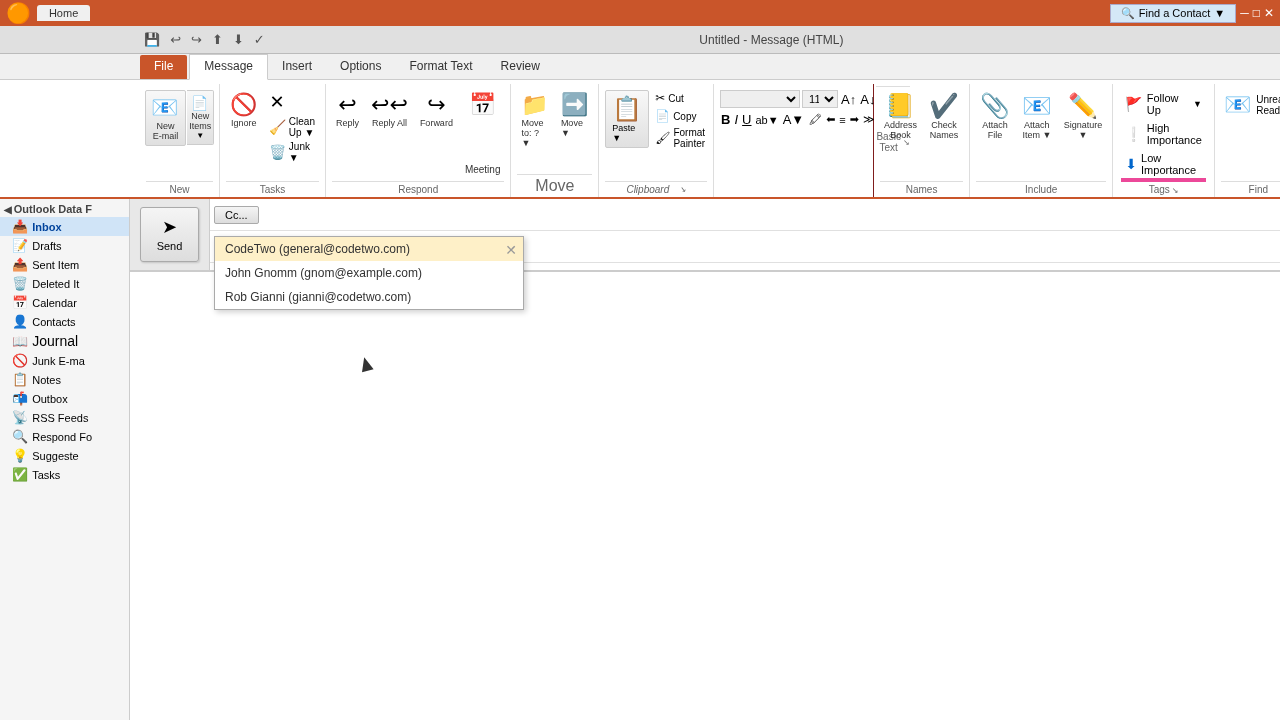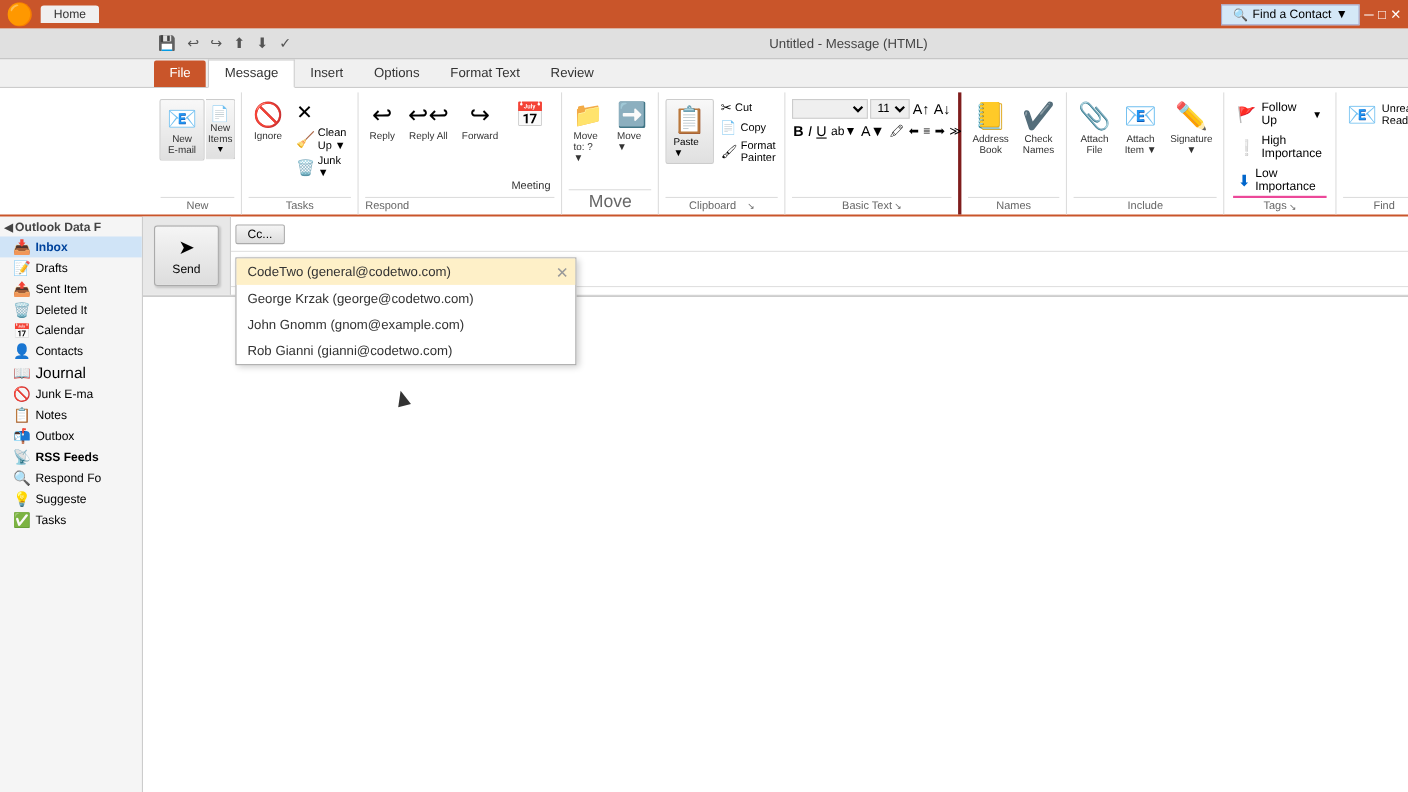--- a/index.html
+++ b/index.html
@@ -134,21 +134,21 @@
       </div>
       <div style="display:flex;flex-direction:column;align-items:center;cursor:pointer;padding:2px 4px;">
         <span style="font-size:22px;">↪</span>
         <span style="font-size:9px;color:#333;">Forward</span>
       </div>
       <div style="display:flex;flex-direction:column;align-items:center;cursor:pointer;padding:2px 4px;">
         <span style="font-size:22px;">📅</span>
         <span style="font-size:10px;color:#333;margin-top:46px;">Meeting</span>
       </div>
     </div>
-    <div style="font-size:10px;color:#666;border-top:1px solid #ddd;padding-top:2px;">Respond</div>
+    <div style="font-size:10px;color:#666;border-top:1px solid #ddd;text-align:center;padding-top:2px;">Respond</div>
   </div>
 
   <div style="display:flex;flex-direction:column;border-right:1px solid #ddd;padding:2px 6px;">
     <div style="display:flex;gap:4px;flex:1;align-items:flex-start;padding-top:4px;">
       <div style="display:flex;flex-direction:column;align-items:center;cursor:pointer;padding:2px 4px;">
         <span style="font-size:22px;">📁</span>
         <span style="font-size:9px;color:#333;">Move to: ? ▼</span>
       </div>
       <div style="display:flex;flex-direction:column;align-items:center;cursor:pointer;padding:2px 4px;">
         <span style="font-size:22px;">➡️</span>
@@ -172,27 +172,27 @@
         <div style="cursor:pointer;display:flex;align-items:center;gap:3px;padding:1px 2px;">
           <span>📄</span>
           <span style="font-size:10px;">Copy</span>
         </div>
         <div style="cursor:pointer;display:flex;align-items:center;gap:3px;padding:1px 2px;">
           <span>🖌</span>
           <span style="font-size:10px;">Format Painter</span>
         </div>
       </div>
     </div>
-    <div style="font-size:10px;color:#666;border-top:1px solid #ddd;padding-top:2px;display:flex;align-items:center;justify-content:center;gap:10px;">
+    <div style="font-size:10px;color:#666;border-top:1px solid #ddd;padding-top:2px;display:flex;align-items:center;justify-content:center;gap:10px;font-style:italic;">
       <span>Clipboard</span>
       <span style="font-size:8px;cursor:pointer;">↘</span>
     </div>
   </div>
 
-  <div style="display:flex;flex-direction:column;border-right:3px solid #7f1d1d;padding:2px 6px;min-width:160px;">
+  <div style="display:flex;flex-direction:row;border-right:1px solid #7f1d1d;padding:2px 6px;min-width:160px;">
     <div style="flex:1;padding-top:4px;">
       <div style="display:flex;align-items:center;gap:2px;margin-bottom:3px;">
         <select style="font-size:11px;border:1px solid #ccc;padding:1px 2px;width:80px;"></select>
         <select style="font-size:11px;border:1px solid #ccc;padding:1px 2px;width:36px;"><option>11</option></select>
         <button style="background:none;border:1px solid transparent;cursor:pointer;font-size:13px;">A↑</button>
         <button style="background:none;border:1px solid transparent;cursor:pointer;font-size:13px;">A↓</button>
       </div>
       <div style="display:flex;align-items:center;gap:2px;">
         <button style="background:none;border:1px solid transparent;cursor:pointer;font-weight:bold;font-size:13px;">B</button>
         <button style="background:none;border:1px solid transparent;cursor:pointer;font-style:italic;font-size:13px;">I</button>
@@ -253,21 +253,21 @@
       </div>
       <div style="display:flex;align-items:center;gap:4px;padding:2px 4px;cursor:pointer;">
         <span style="color:#c00;font-size:14px;">❕</span>
         <span style="font-size:11px;">High Importance</span>
       </div>
       <div style="display:flex;align-items:center;gap:4px;padding:2px 4px;cursor:pointer;">
         <span style="color:#06c;font-size:14px;">⬇</span>
         <span style="font-size:11px;">Low Importance</span>
       </div>
     </div>
-    <div style="font-size:10px;color:#666;border-top:2px solid #ec4899;text-align:center;padding-top:2px;display:flex;align-items:flex-end;justify-content:center;gap:2px;">
+    <div style="font-size:10px;color:#666;border-top:4px solid #ec4899;text-align:center;padding-top:2px;display:flex;align-items:flex-end;justify-content:center;gap:2px;">
       <span>Tags</span>
       <span style="font-size:8px;cursor:pointer;">↘</span>
     </div>
   </div>
 
   <div style="display:flex;flex-direction:column;padding:2px 6px;">
     <div style="display:flex;flex-direction:column;gap:2px;flex:1;padding-top:4px;">
       <div style="display:flex;align-items:center;gap:4px;cursor:pointer;padding:2px 4px;">
         <span style="font-size:22px;">📧</span>
         <span style="font-size:10px;">Unread/ Read</span>
@@ -321,21 +321,21 @@
     <div style="display:flex;align-items:center;gap:4px;padding:2px 4px 2px 12px;cursor:pointer;">
       <span style="font-size:13px;">📋</span>
       <span style="font-size:11px;">Notes</span>
     </div>
     <div style="display:flex;align-items:center;gap:4px;padding:2px 4px 2px 12px;cursor:pointer;">
       <span style="font-size:13px;">📬</span>
       <span style="font-size:11px;">Outbox</span>
     </div>
     <div style="display:flex;align-items:center;gap:4px;padding:2px 4px 2px 12px;cursor:pointer;">
       <span style="font-size:13px;">📡</span>
-      <span style="font-size:11px;font-weight:bold;">RSS Feeds</span>
+      <span style="font-size:11px;">RSS Feeds</span>
     </div>
     <div style="display:flex;align-items:center;gap:4px;padding:2px 4px 2px 12px;cursor:pointer;">
       <span style="font-size:13px;">🔍</span>
       <span style="font-size:11px;">Respond Fo</span>
     </div>
     <div style="display:flex;align-items:center;gap:4px;padding:2px 4px 2px 12px;cursor:pointer;">
       <span style="font-size:13px;">💡</span>
       <span style="font-size:11px;">Suggeste</span>
     </div>
     <div style="display:flex;align-items:center;gap:4px;padding:2px 4px 2px 12px;cursor:pointer;">
@@ -383,23 +383,20 @@
     </div>
 
     <div id="autocomplete" style="position:absolute;top:37px;left:84px;width:310px;background:#fff;border:1px solid #aaa;box-shadow:2px 2px 6px rgba(0,0,0,0.2);z-index:100;">
       <div style="position:relative;">
         <div style="padding:5px 28px 5px 10px;cursor:pointer;font-size:12px;color:#333;background:#fef0c8;">
           <span>CodeTwo (general@codetwo.com)</span>
         </div>
         <span style="position:absolute;top:5px;right:6px;cursor:pointer;color:#999;font-size:14px;">✕</span>
       </div>
       <div style="padding:5px 10px;cursor:pointer;font-size:12px;color:#333;">
-        <span>George Krzak (george@codetwo.com)</span>
-      </div>
-      <div style="padding:5px 10px;cursor:pointer;font-size:12px;color:#333;">
         <span>John Gnomm (gnom@example.com)</span>
       </div>
       <div style="padding:5px 10px;cursor:pointer;font-size:12px;color:#333;">
         <span>Rob Gianni (gianni@codetwo.com)</span>
       </div>
     </div>
 
     <div style="position:absolute;top:158px;left:230px;width:12px;height:20px;pointer-events:none;z-index:200;">
       <div style="width:0;height:0;border-left:6px solid transparent;border-right:6px solid transparent;border-bottom:14px solid #333;transform:rotate(-15deg);"></div>
     </div>

